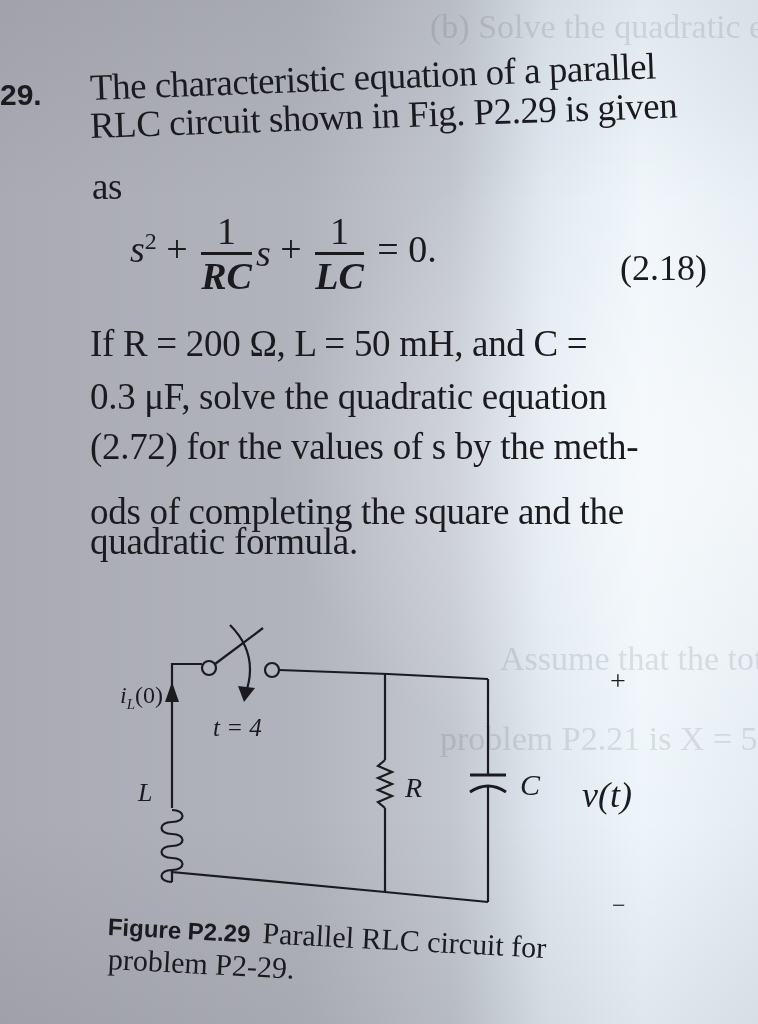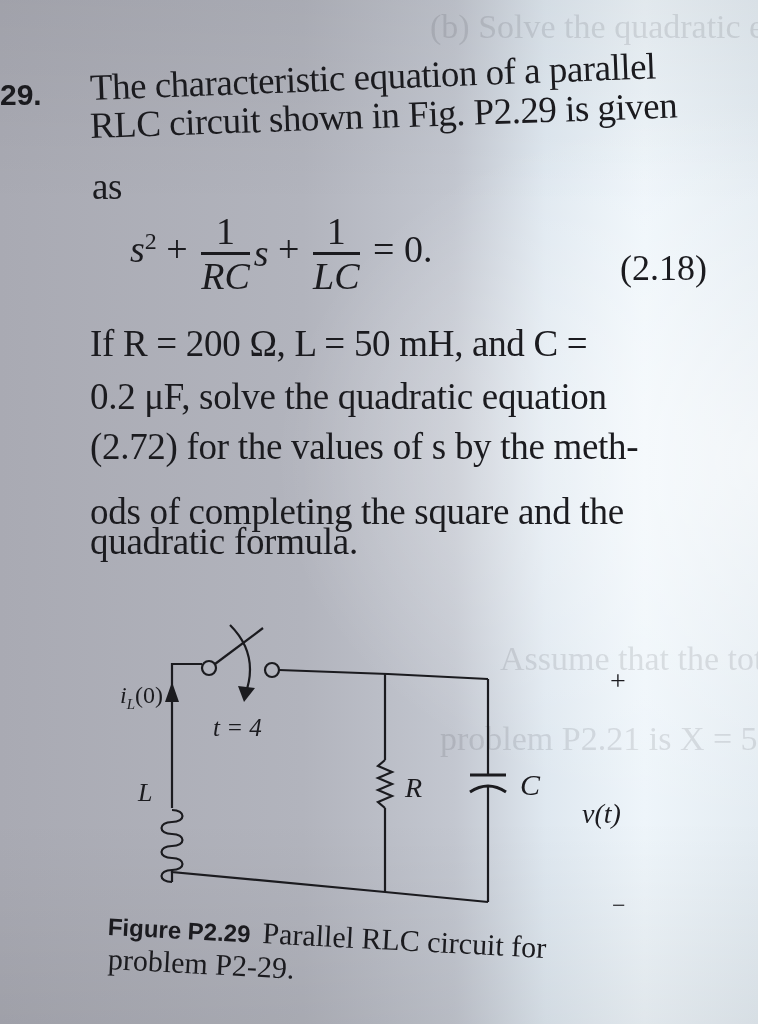--- a/index.html
+++ b/index.html
@@ -16,21 +16,21 @@
     }
     .abs { position: absolute; white-space: nowrap; }
     .pnum { font-family: Liberation Sans, sans-serif; font-weight: bold; font-size: 30px; left: 0; top: 78px; }
     .line { font-size: 37px; letter-spacing: -0.5px; }
     .l1 { left: 90px; top: 66px; transform: rotate(-2.2deg); transform-origin: left center; }
     .l2 { left: 90px; top: 104px; transform: rotate(-2deg); transform-origin: left center; }
     .l3 { left: 92px; top: 165px; }
     .eq { left: 130px; top: 210px; font-size: 38px; }
     .frac { display: inline-block; vertical-align: middle; text-align: center; margin: 0 4px; }
     .frac .num { display: block; border-bottom: 3px solid #1b1b1f; padding: 0 6px; line-height: 42px; }
-    .frac .den { display: block; font-style: italic; line-height: 42px; }
+    .frac .den { display: block; font-style: italic; line-height: 42px; font-weight: bold; }
     .it { font-style: italic; }
     .eqnum { left: 620px; top: 247px; font-size: 36px; }
     .para { left: 90px; font-size: 37px; letter-spacing: -0.3px; }
     .circuit { position: absolute; left: 120px; top: 620px; width: 540px; height: 300px; }
     .caption { left: 108px; top: 908px; font-size: 30px; transform: rotate(3deg); transform-origin: left center; }
     .caption .fig { font-family: "Liberation Sans", sans-serif; font-weight: bold; font-size: 24px; margin-right: 12px; }
     .caption2 { left: 108px; top: 942px; font-size: 30px; transform: rotate(3deg); transform-origin: left center; }
     .ghost { position: absolute; color: rgba(40,40,50,0.12); font-size: 34px; white-space: nowrap; }
   </style>
 </head>
@@ -57,21 +57,21 @@
   <span>+</span>
   <span class="frac">
     <span class="num">1</span>
     <span class="den">LC</span>
   </span>
   <span>= 0.</span>
 </div>
 <div class="abs eqnum">(2.18)</div>
 
 <div class="abs para" style="top:322px;">If  R = 200 Ω,  L = 50  mH,  and  C =</div>
-<div class="abs para" style="top:375px;">0.2 μF,  solve  the  quadratic  equation</div>
+<div class="abs para" style="top:375px;">0.3 μF,  solve  the  quadratic  equation</div>
 <div class="abs para" style="top:425px;text-align:right;">(2.72) for the values of s by the meth-</div>
 <div class="abs para" style="top:474px;margin-top:16px;">ods of completing the square and the</div>
 <div class="abs para" style="top:520px;">quadratic formula.</div>
 
 <svg class="circuit" viewBox="0 0 540 300">
   <g stroke="#1b1b1f" stroke-width="2.2" fill="none">
 
     <polyline points="52,185 52,44 82,44"></polyline>
 
     <circle cx="89" cy="48" r="7" fill="#b3b5be"></circle>
@@ -101,20 +101,20 @@
 
   <polygon points="45,82 52,62 59,82" fill="#1b1b1f"></polygon>
   <polygon points="118,66 135,68 124,82" fill="#1b1b1f"></polygon>
 </svg>
 
 <div class="abs it" style="left:120px; top:682px; font-size:24px;text-align:right;"><span>i</span><sub style="font-size:15px">L</sub><span style="font-style:normal">(0)</span></div>
 <div class="abs" style="left:213px; top:714px; font-size:25px;"><span class="it">t = 4</span></div>
 <div class="abs it" style="left:138px; top:778px; font-size:26px;">L</div>
 <div class="abs it" style="left:405px; top:772px; font-size:28px;">R</div>
 <div class="abs it" style="left:520px; top:768px; font-size:30px;">C</div>
-<div class="abs it" style="left:582px; top:798px; font-size:28px;">v(t)</div>
+<div class="abs it" style="left:582px; top:774px; font-size:36px;">v(t)</div>
 <div class="abs" style="left:610px; top:665px; font-size:28px;">+</div>
 <div class="abs" style="left:612px; top:892px; font-size:24px;">−</div>
 
 <div class="abs caption">
   <span class="fig">Figure P2.29</span><span>Parallel RLC circuit for</span>
 </div>
 <div class="abs caption2">problem P2-29.</div>
 
 </body></html>

